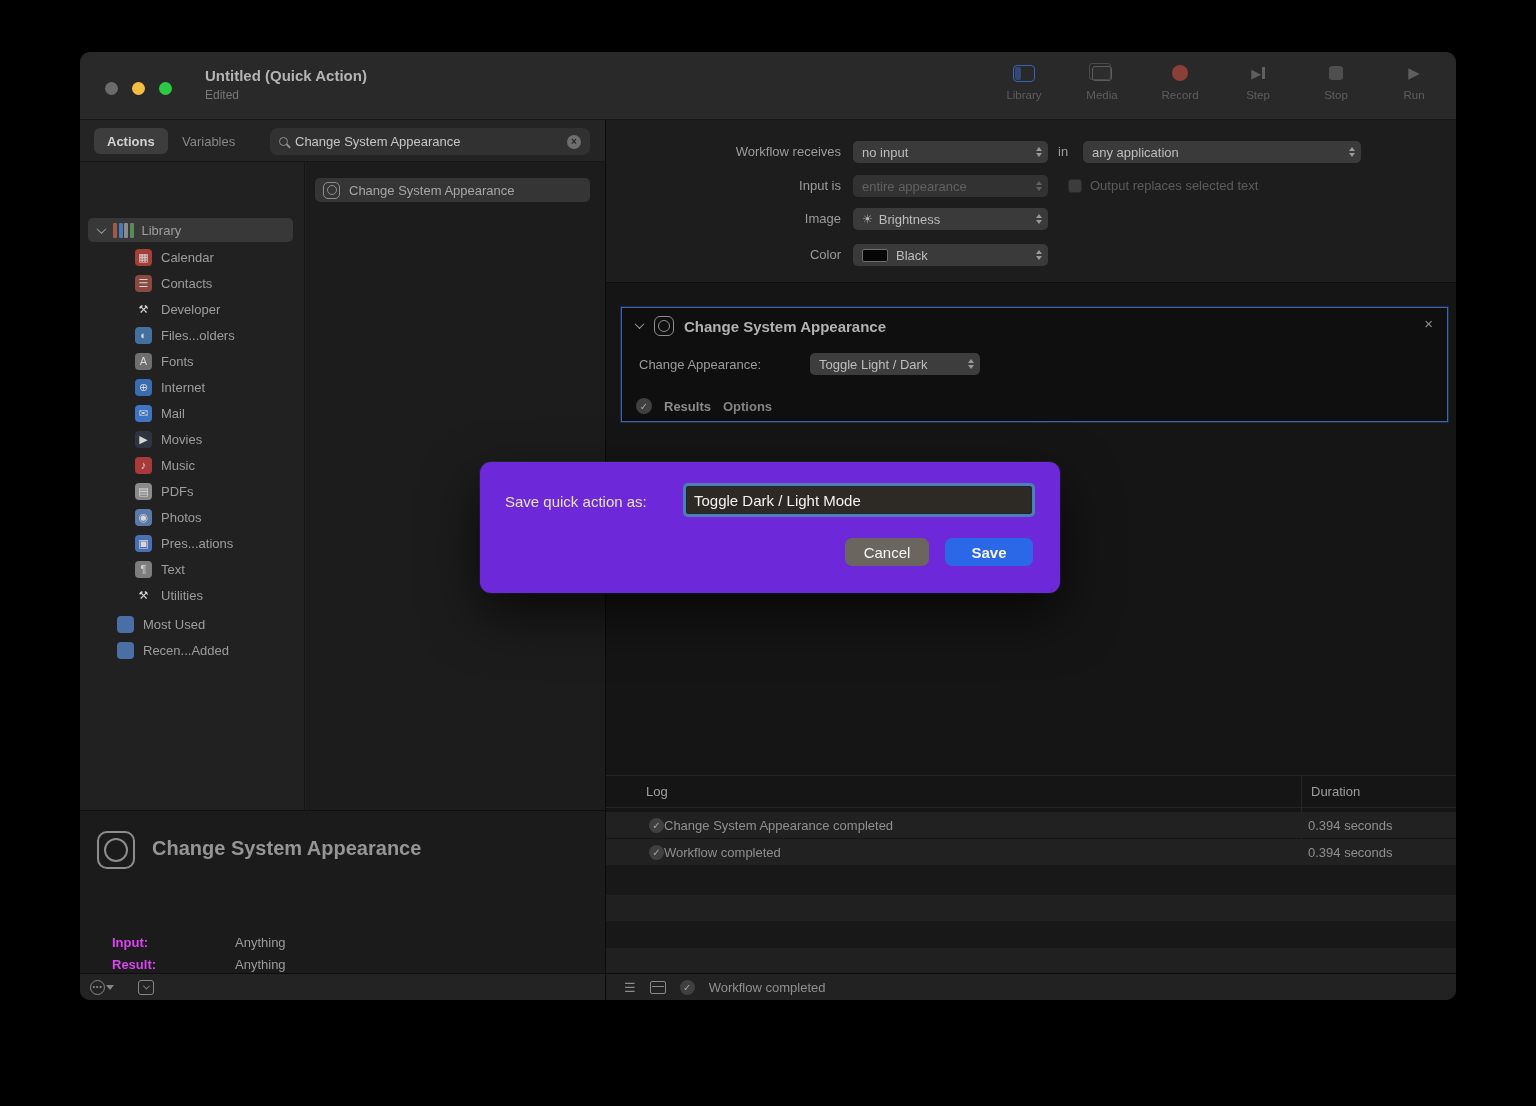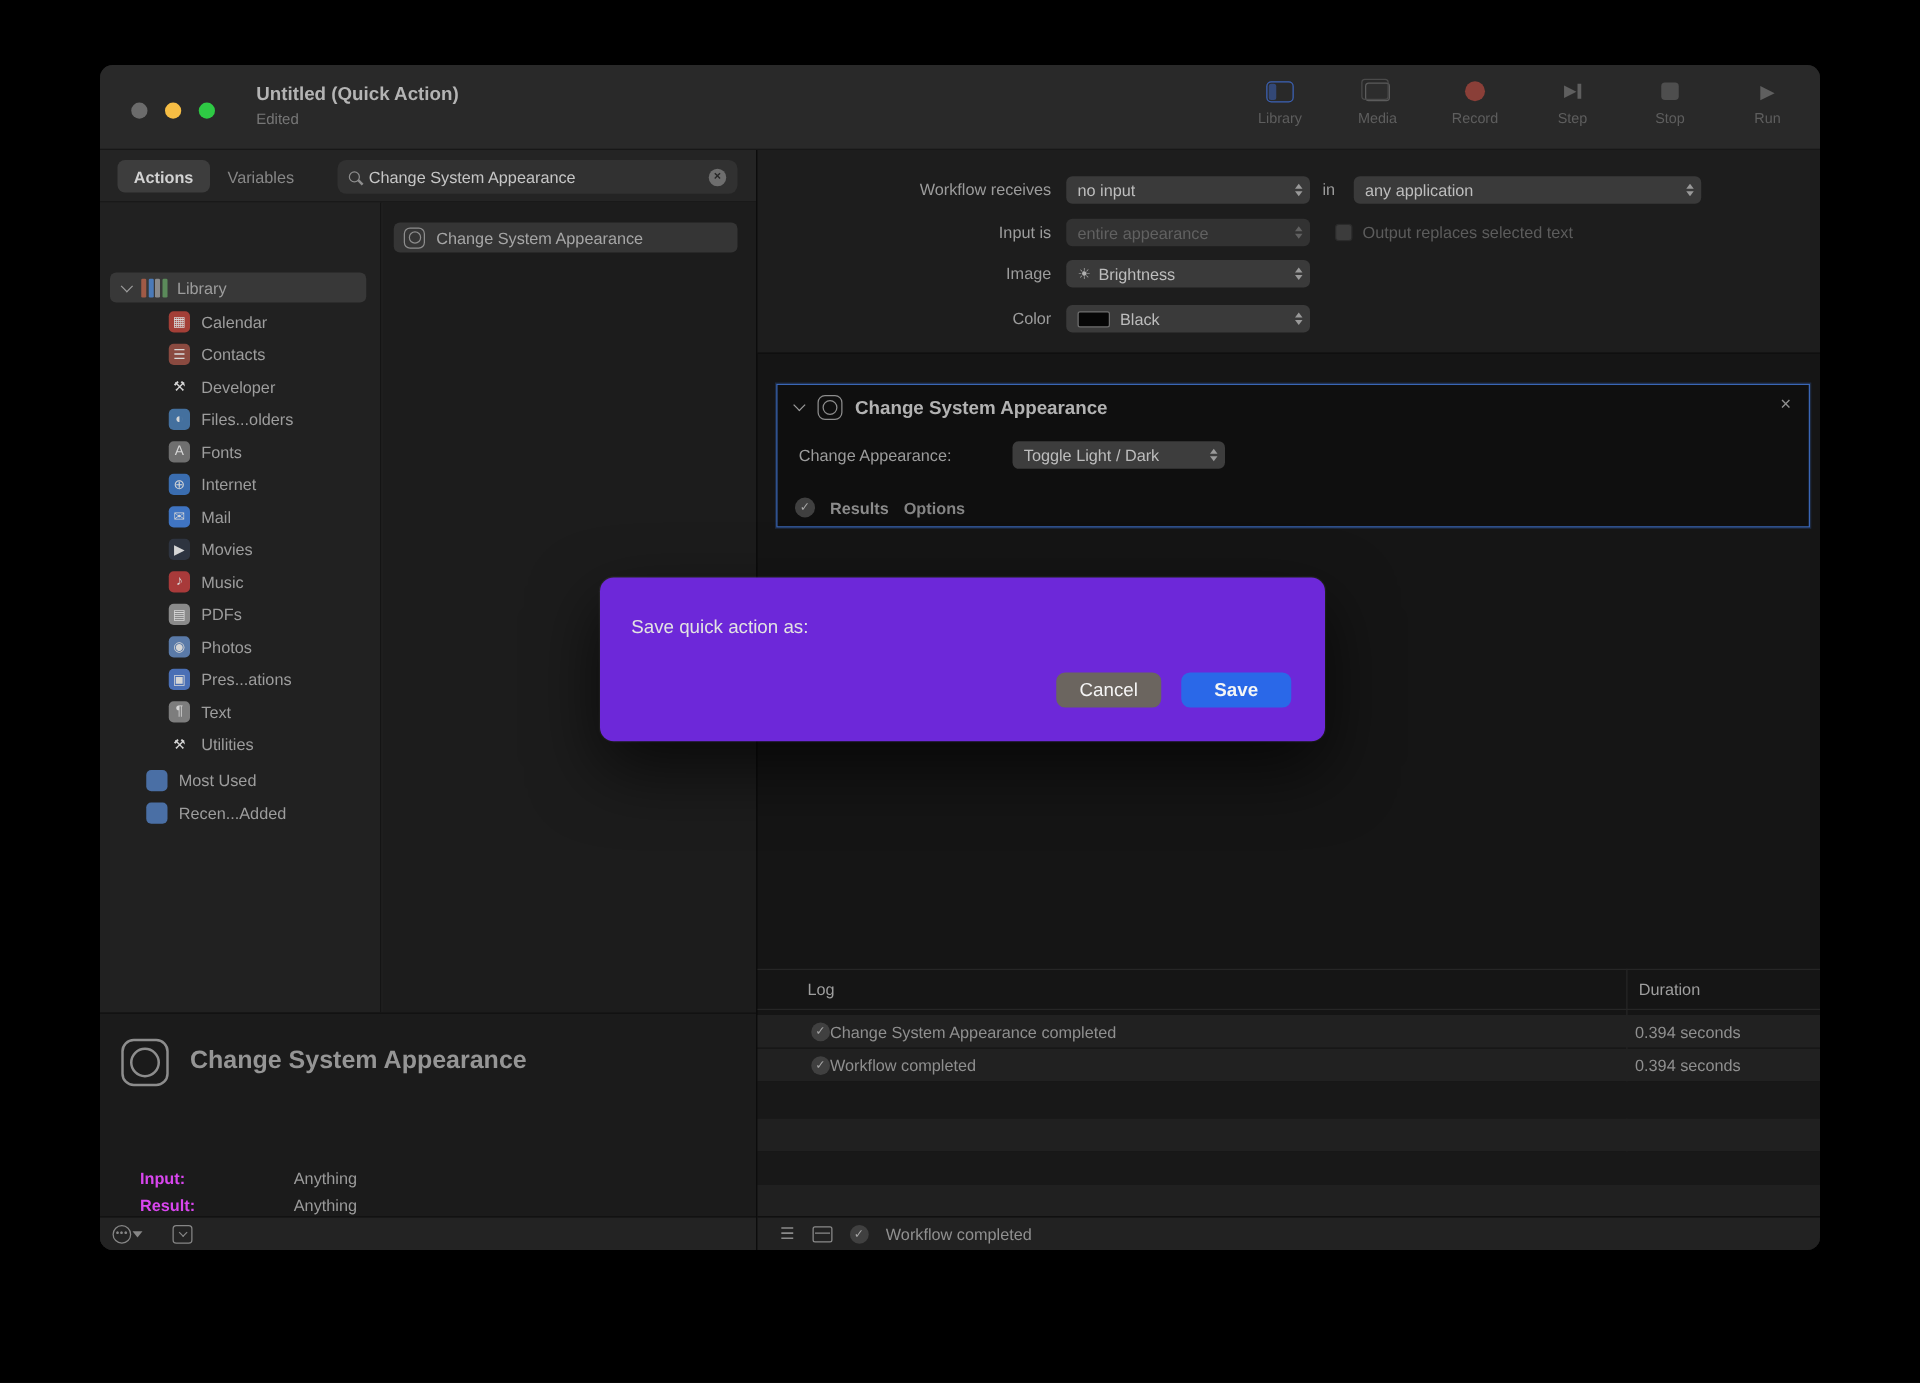--- a/index.html
+++ b/index.html
@@ -395,15 +395,16 @@
       <span class="ic-list">☰</span>
       <span class="ic-panels"></span>
       <span class="ckc" style="width:15px;height:15px;"></span>
       <span class="rsb-txt">Workflow completed</span>
     </div>
   </div>
 </div>
 
 <div class="dialog">
   <div class="dlg-lbl">Save quick action as:</div>
+  <input class="dlg-input" value="Toggle Dark / Light Mode" style="">
   <button class="dlg-btn btn-cancel">Cancel</button>
   <button class="dlg-btn btn-save">Save</button>
 </div>
 
 </body></html>

